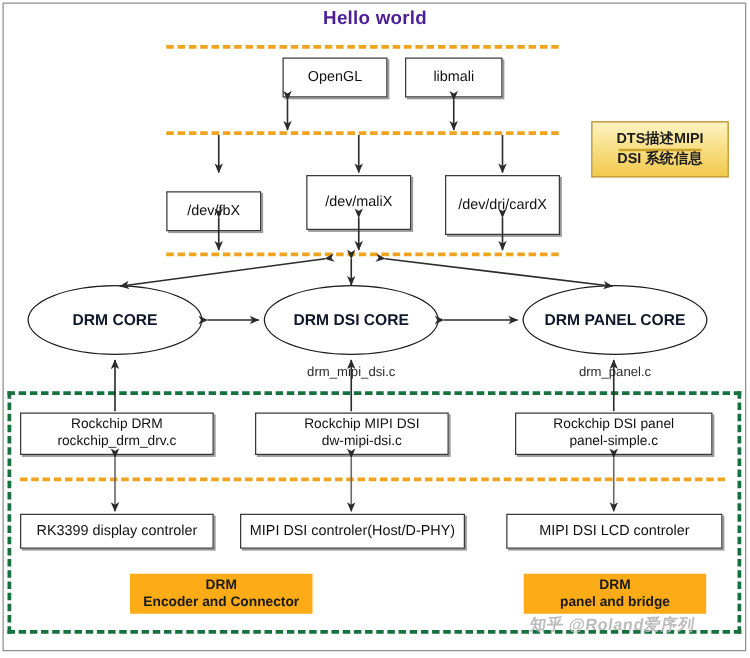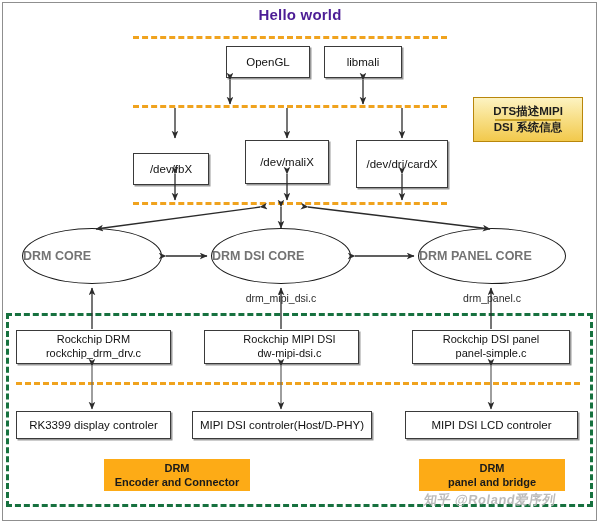--- a/index.html
+++ b/index.html
@@ -66,24 +66,24 @@
   .box.two-line { font-size: 11px; }
   
   .ellipse {
     position: absolute;
     box-sizing: border-box;
     background: #ffffff;
     border: 1px solid #1c1c1c;
     border-radius: 50%;
     display: flex;
     align-items: center;
-    justify-content: flex-start;
+    justify-content: center;
     font-size: 12.5px;
     font-weight: bold;
-    color: #737373;
+    color: #0f172a;
     white-space: nowrap;
   }
   
   .caption {
     position: absolute;
     font-size: 10.5px;
     color: #2b2b2b;
     white-space: nowrap;
     text-align: center;
   }

